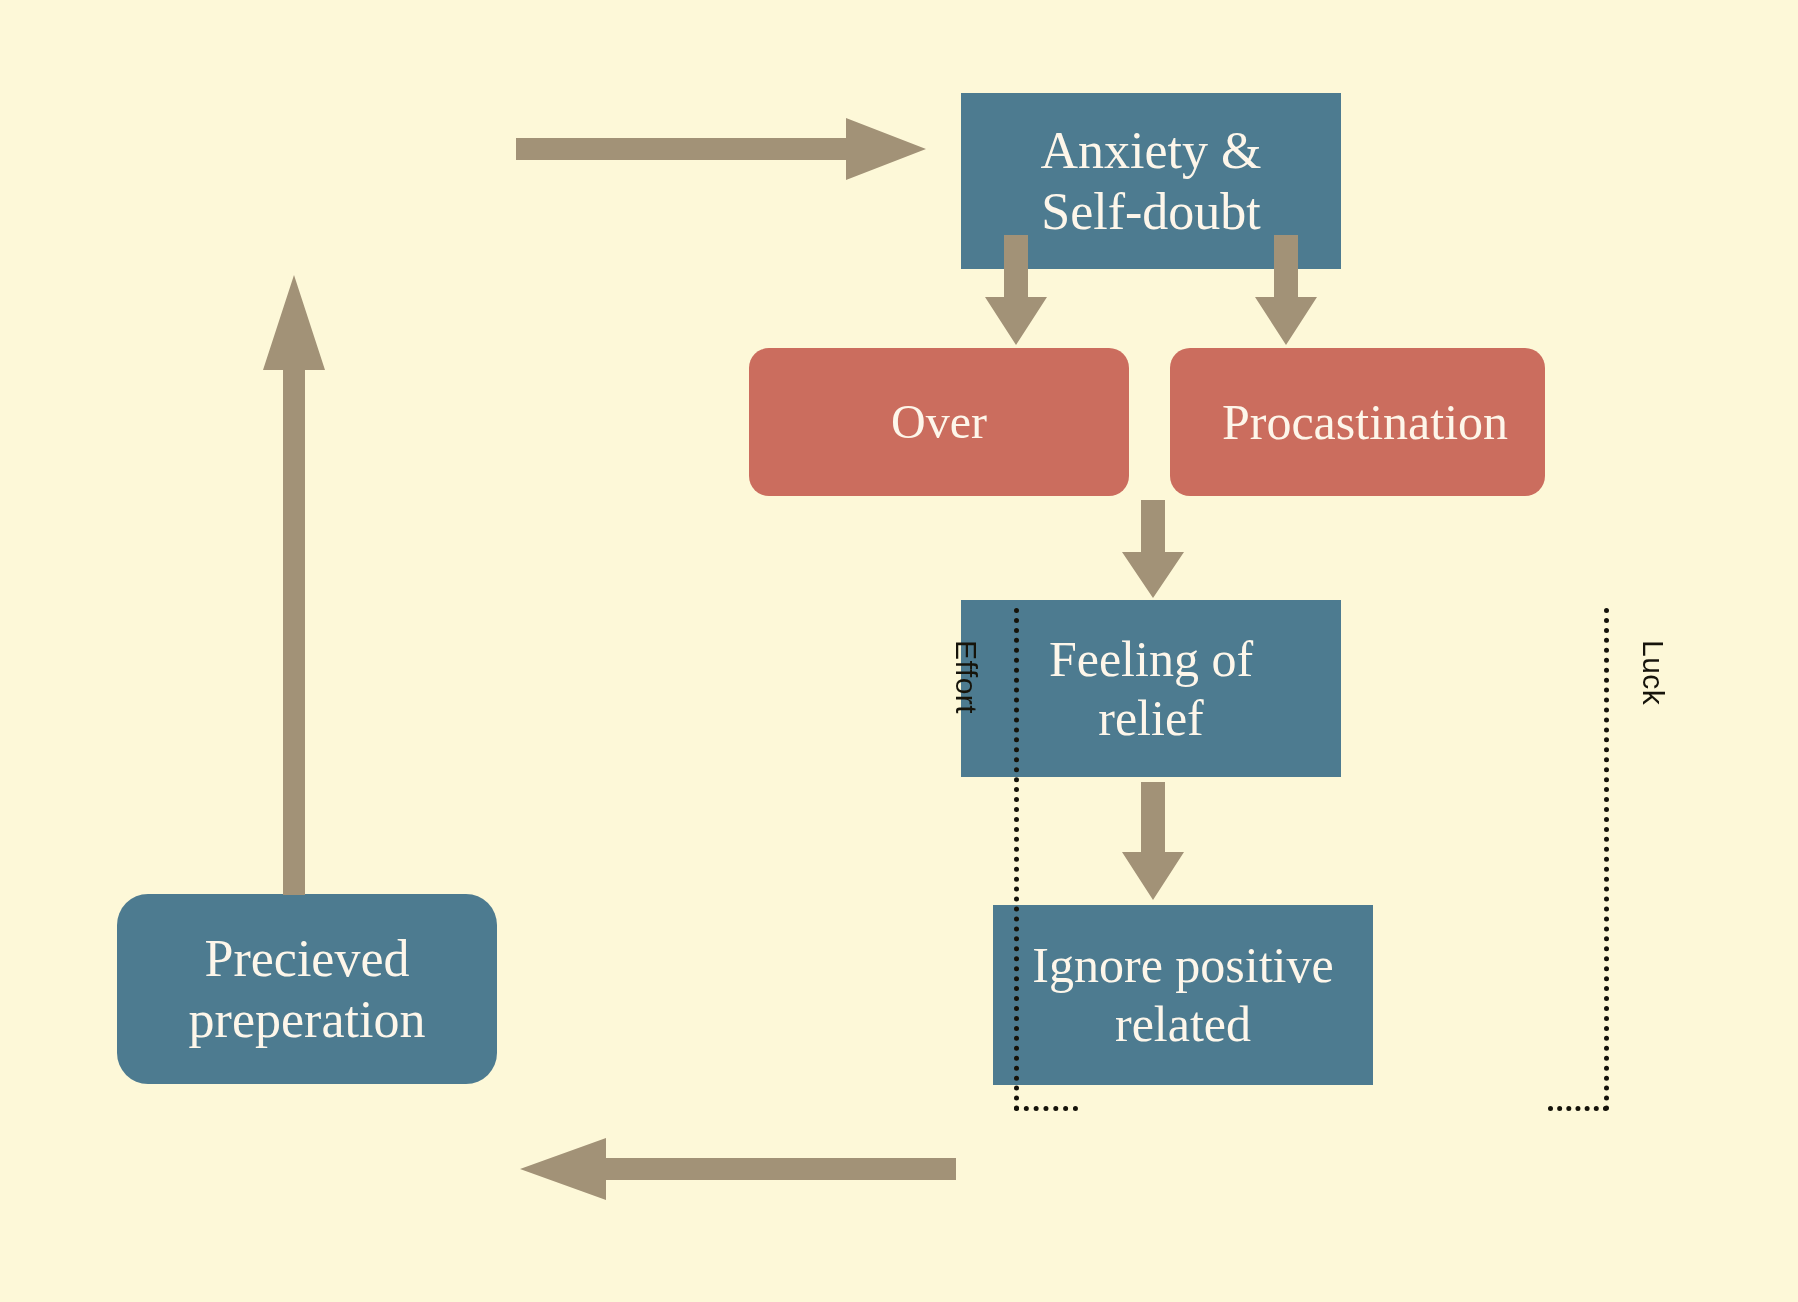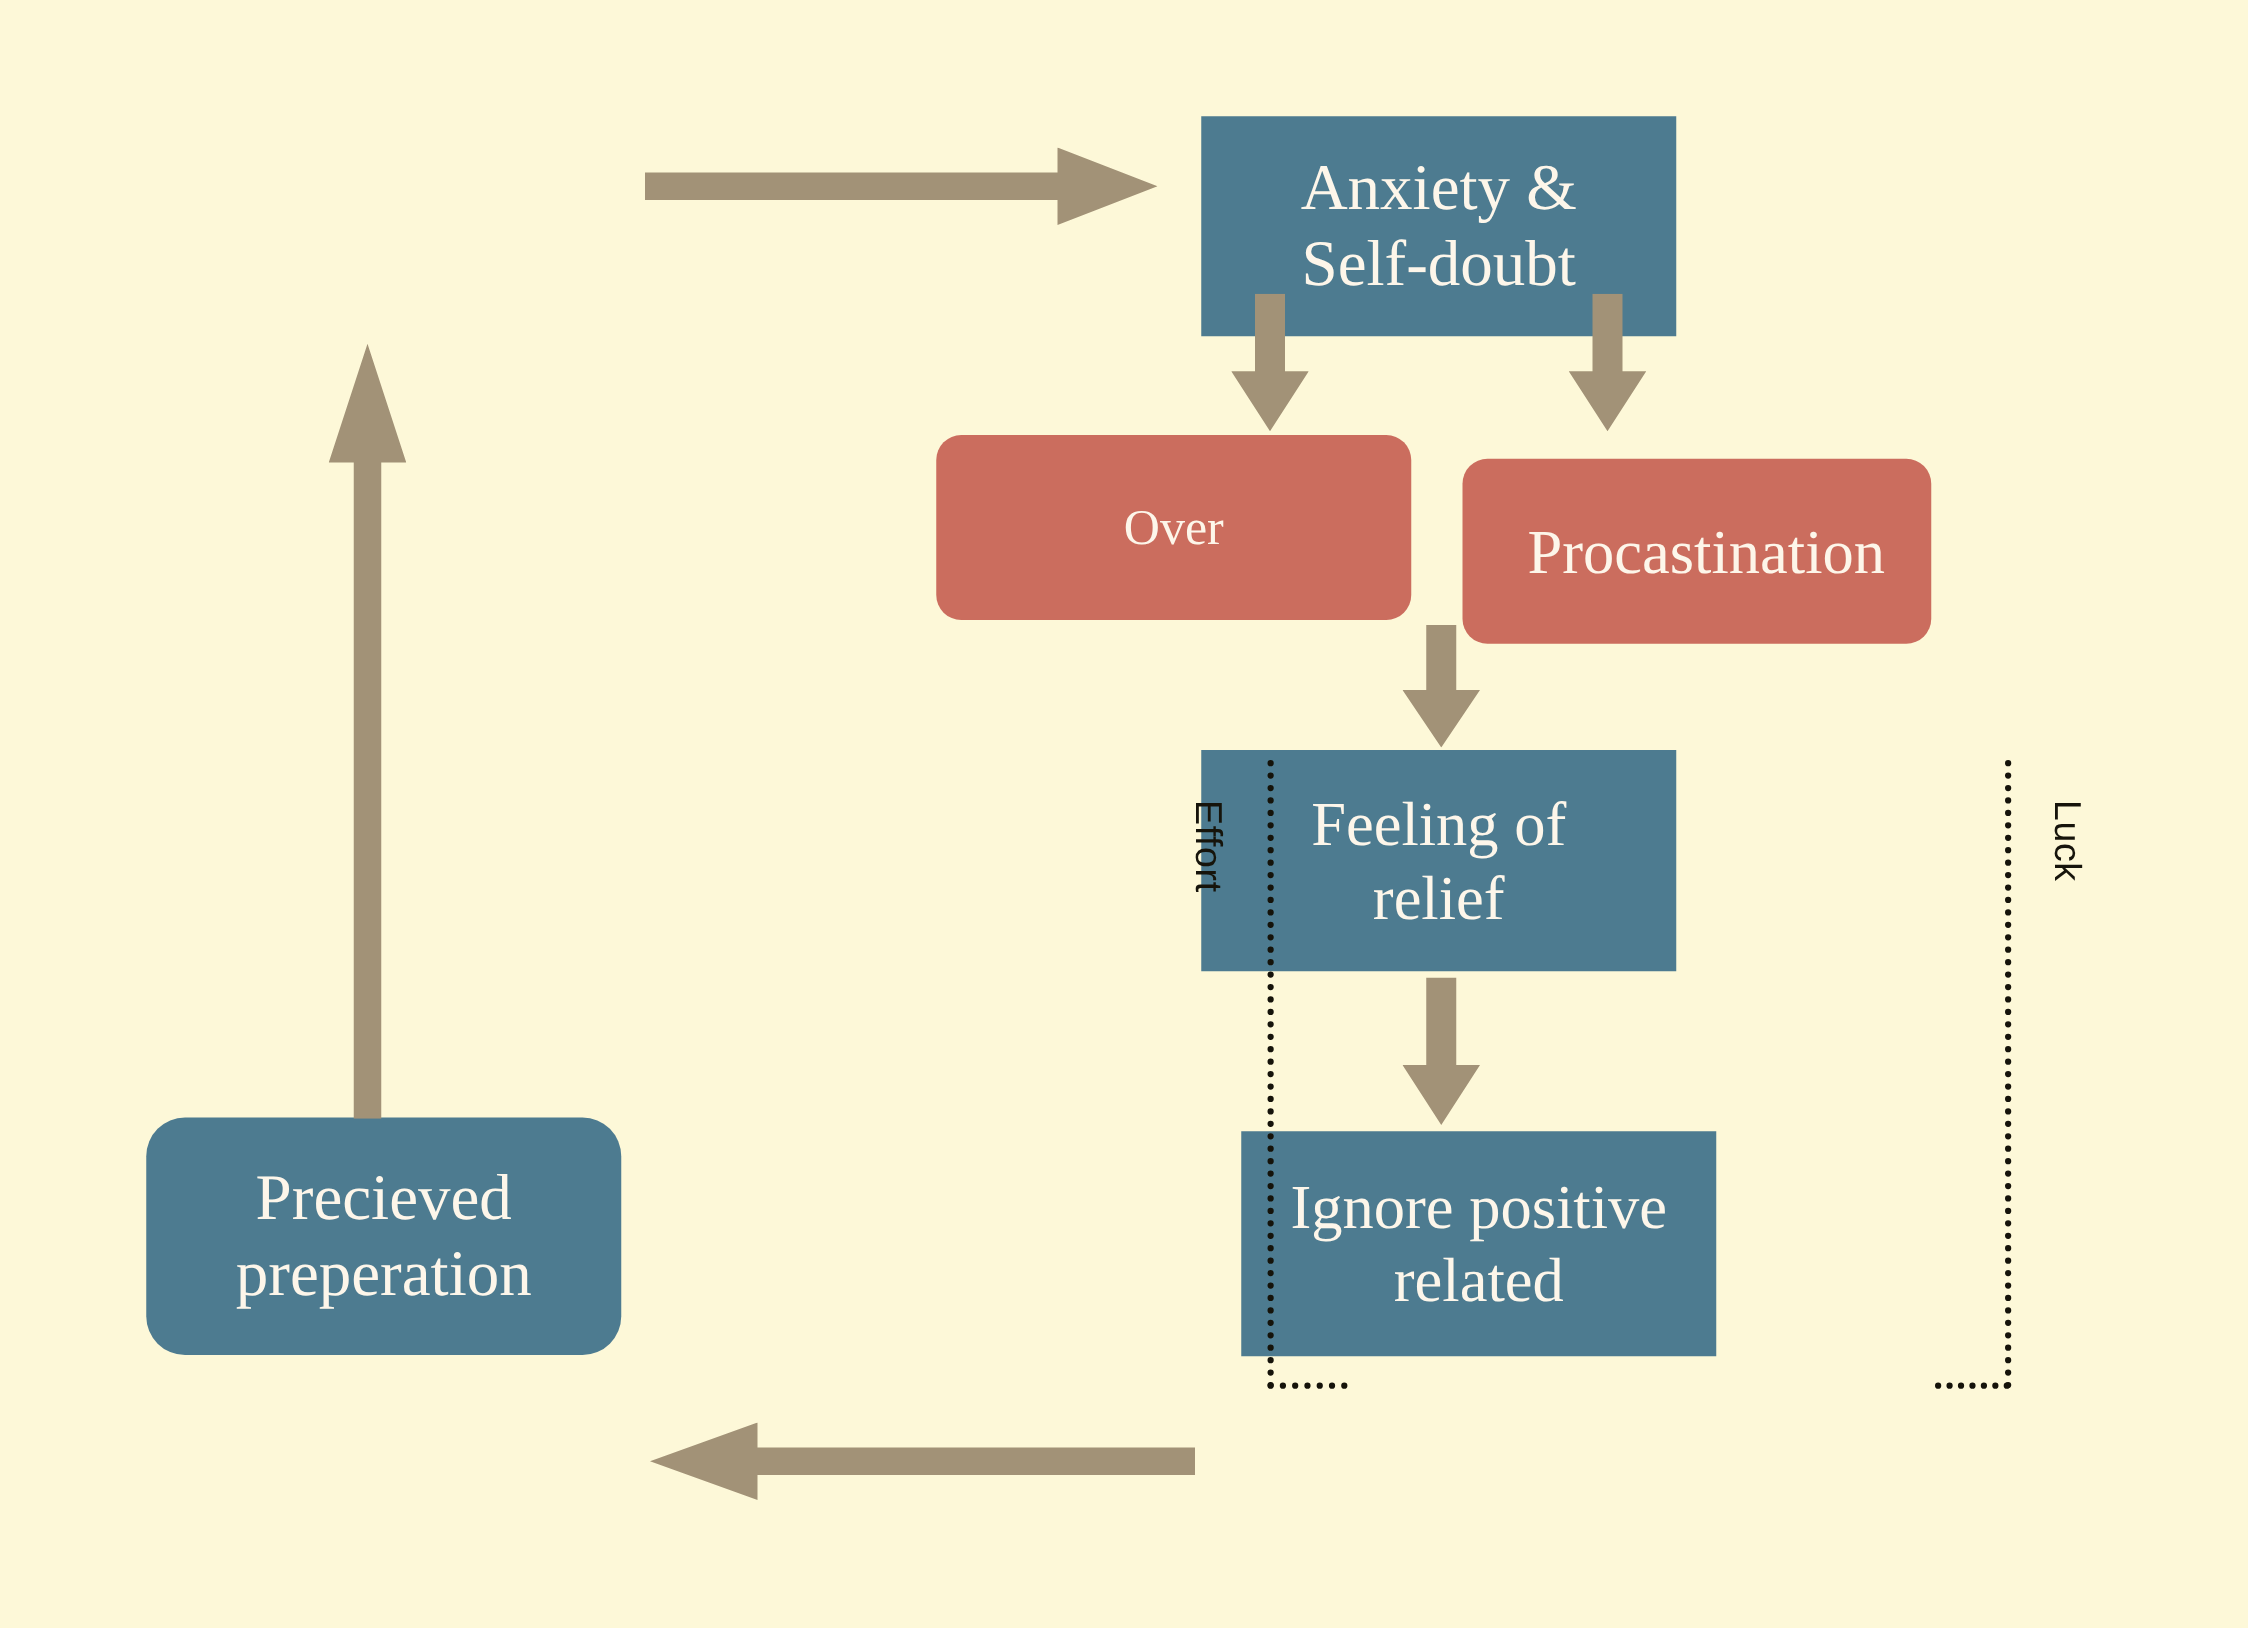--- a/index.html
+++ b/index.html
@@ -25,22 +25,22 @@
     line-height: 1.18;
     box-sizing: border-box;
     padding: 6px 10px;
     font-family: "Liberation Serif", serif;
   }
   .node-blue { background: #4d7b90; }
   .node-red  { background: #cb6d5e; border-radius: 20px; }
 
   .n-achievement { left: 104px;  top: 57px;   width: 378px; height: 176px; font-size: 52px; }
   .n-anxiety     { left: 961px;  top: 57px;   width: 380px; height: 176px; font-size: 52px; margin-top: 36px; }
-  .n-over        { left: 749px;  top: 348px;  width: 380px; height: 148px; font-size: 40px; }
-  .n-procast     { left: 1170px; top: 367px;  width: 375px; height: 148px; font-size: 50px; padding-left: 25px; }
+  .n-over        { left: 749px;  top: 348px;  width: 380px; height: 148px; font-size: 48px; }
+  .n-procast     { left: 1170px; top: 348px;  width: 375px; height: 148px; font-size: 50px; padding-left: 25px; }
   .n-relief      { left: 961px;  top: 600px;  width: 380px; height: 177px; font-size: 50px; justify-content: center; }
   .n-ignore      { left: 993px;  top: 905px;  width: 380px; height: 180px; font-size: 50px; }
   .n-precieved   { left: 117px;  top: 894px;  width: 380px; height: 190px; font-size: 52px; border-radius: 31px; }
 
   .arrow { position: absolute; }
   .arrow svg { display: block; }
 
   .dotted {
     position: absolute;
     box-sizing: border-box;

